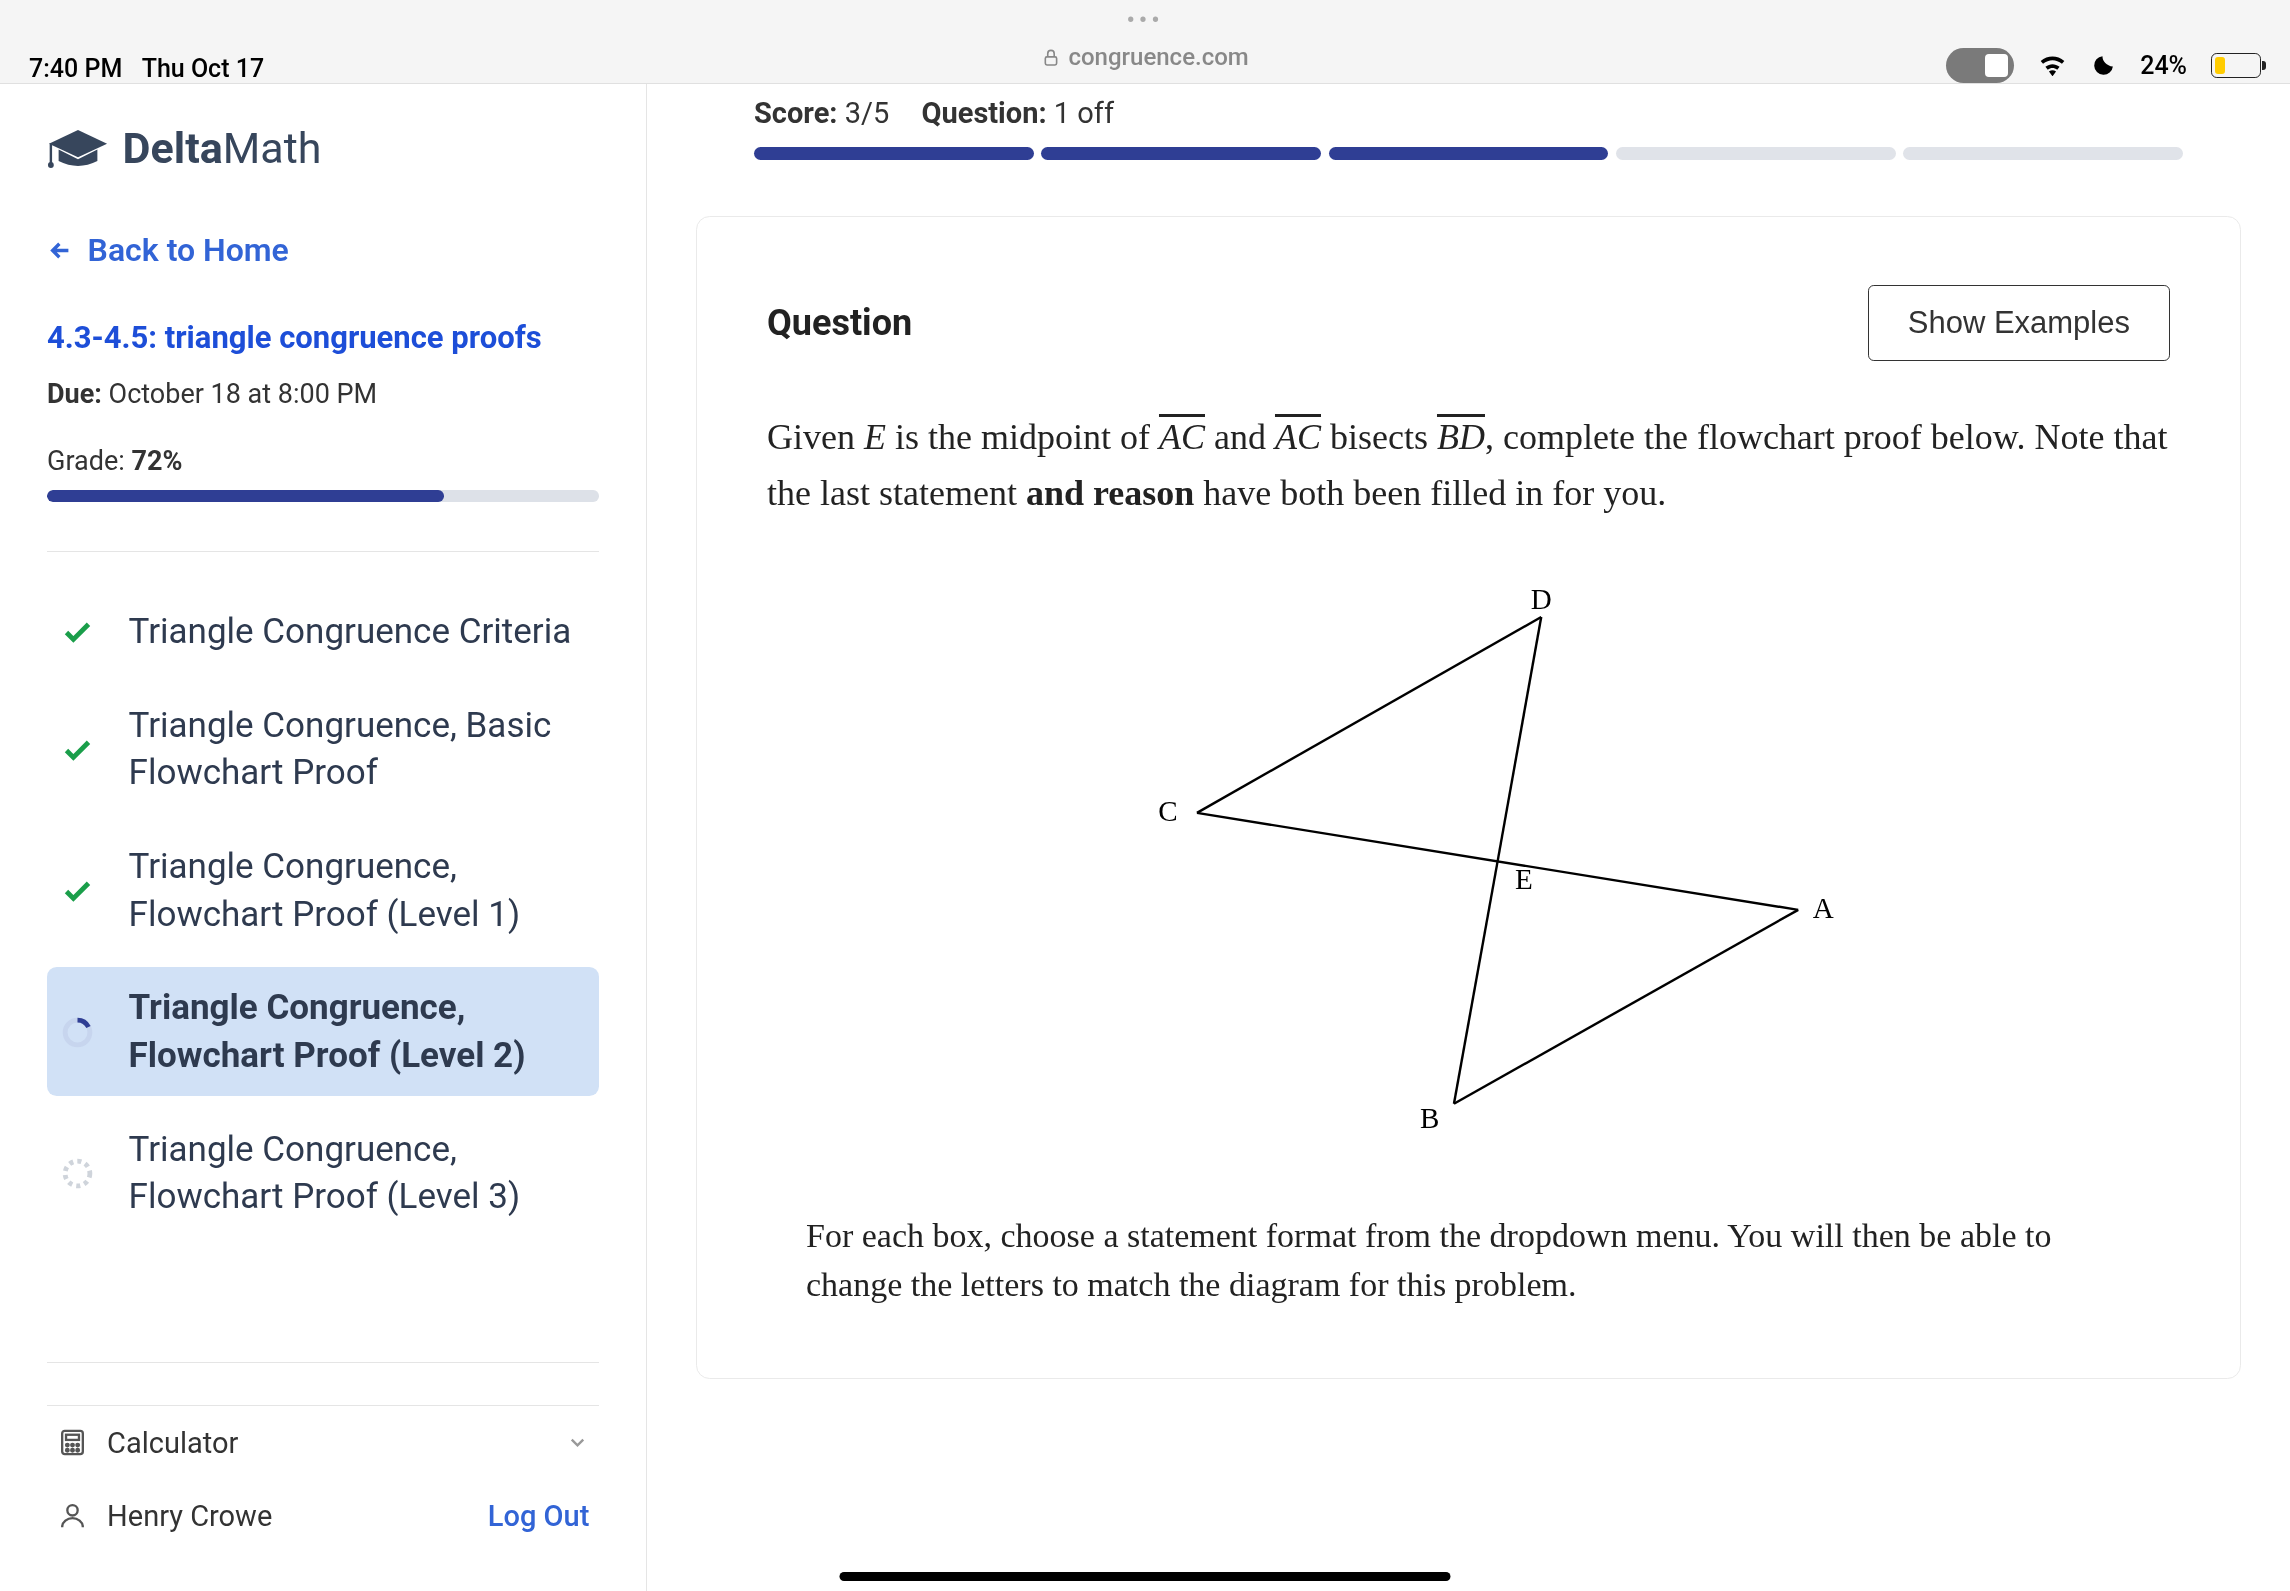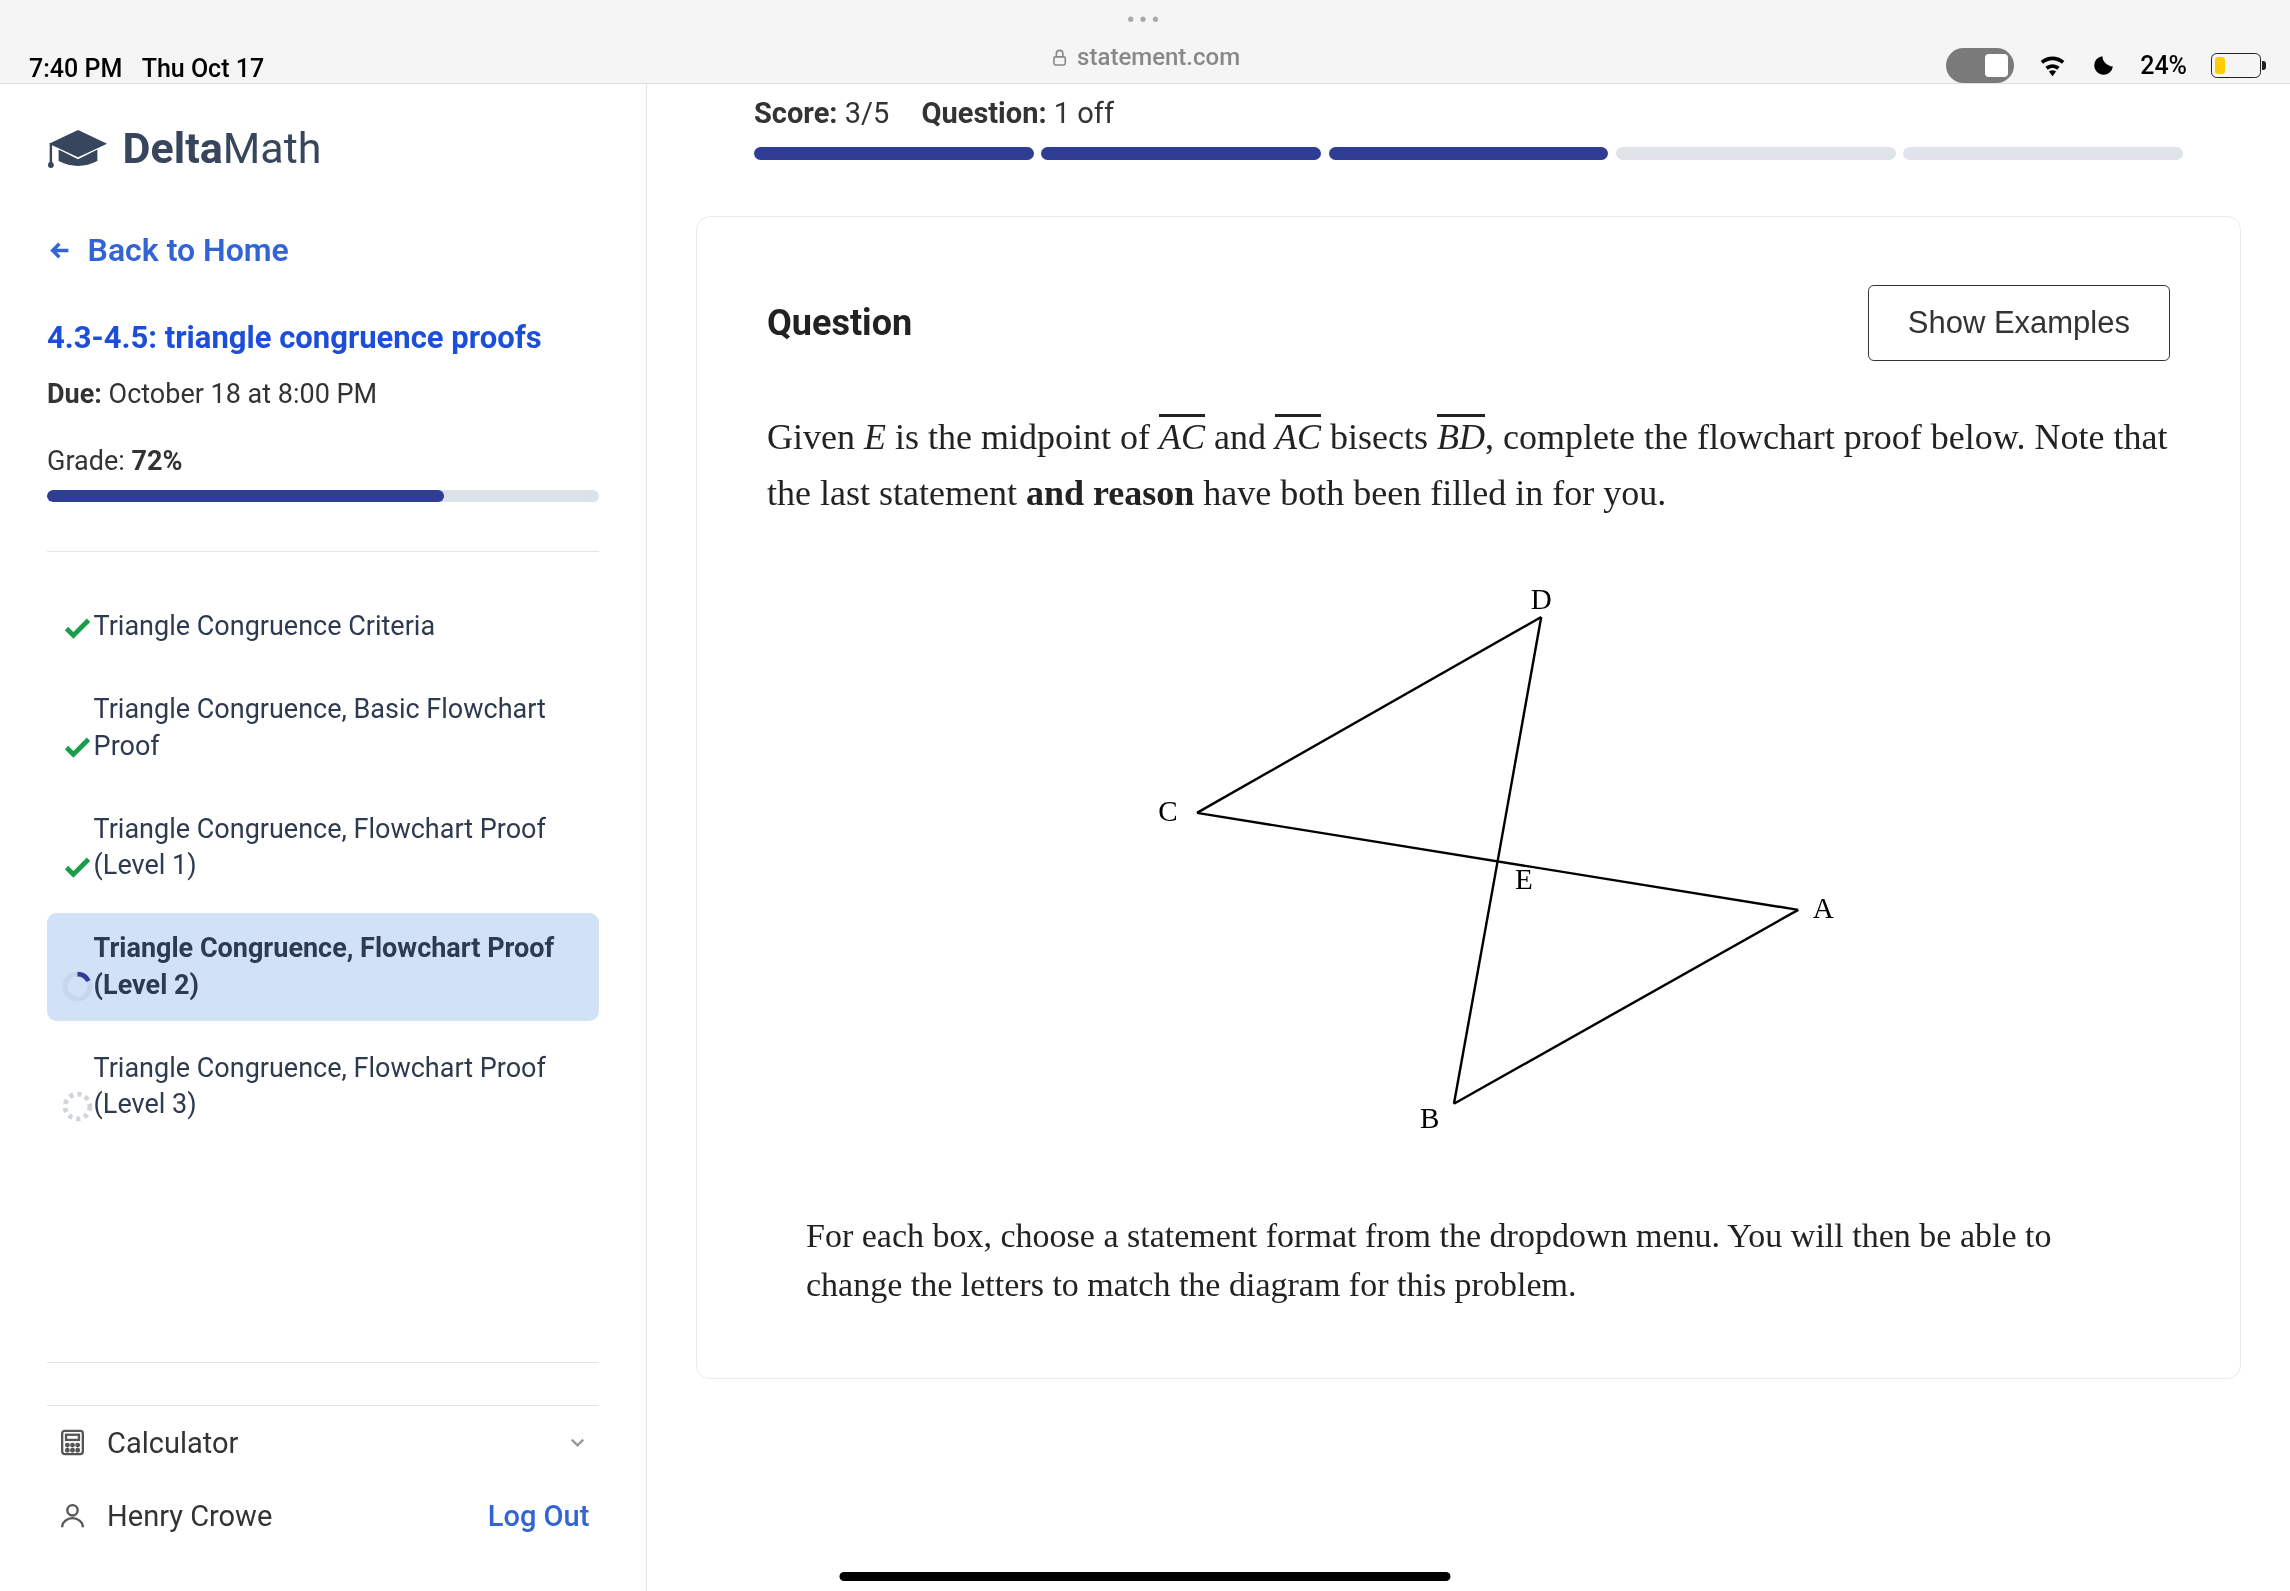--- a/index.html
+++ b/index.html
@@ -146,25 +146,25 @@
       height: 100%;
       background: #2f3e94;
       width: 72%;
       border-radius: 5.8px;
     }
     .divider { border: none; border-top: 1px solid #e5e5e5; margin-bottom: 39px; }
     
     .topic-list { display: flex; flex-direction: column; gap: 11.6px; }
     .topic-item {
       display: flex;
-      align-items: flex-end;
-      gap: 0;
+      align-items: center;
+      gap: 35px;
       padding: 17.5px 13.6px;
       border-radius: 9.7px;
-      font-size: 27px;
+      font-size: 35px;
       color: #2e3a4f;
       line-height: 1.35;
       cursor: pointer;
     }
     .topic-item.active {
       background: #d1e1f6;
       font-weight: 700;
     }
     .topic-icon {
       flex-shrink: 0;
@@ -292,21 +292,21 @@
     <span>7:40 PM</span>
     <span>Thu Oct 17</span>
   </div>
   <div class="url-bar">
     <div class="url-dots">•••</div>
     <div class="url-text">
       <svg width="19.4" height="19.4" viewBox="0 0 24 24" fill="none" stroke="#888" stroke-width="2">
           <rect x="5" y="11" width="14" height="10" rx="2"></rect>
           <path d="M8 11V7a4 4 0 0 1 8 0v4"></path>
         </svg>
-      <span>statement.com</span>
+      <span>congruence.com</span>
     </div>
   </div>
   <div class="status-right">
     <div class="camera-pill">
         <div class="camera-dot"></div>
       </div>
     <svg width="29" height="21.3" viewBox="0 0 24 18" fill="#000">
         <path d="M12 18l-3-4c2-1.5 4-1.5 6 0l-3 4zm-6-8c4-3 8-3 12 0l-2 2.5c-2.5-2-5.5-2-8 0L6 10zm-4-5c6-5 14-5 20 0l-2 2.5c-5-4-11-4-16 0L2 5z"></path>
       </svg>
     <svg width="25" height="25" viewBox="0 0 24 24" fill="#000">

